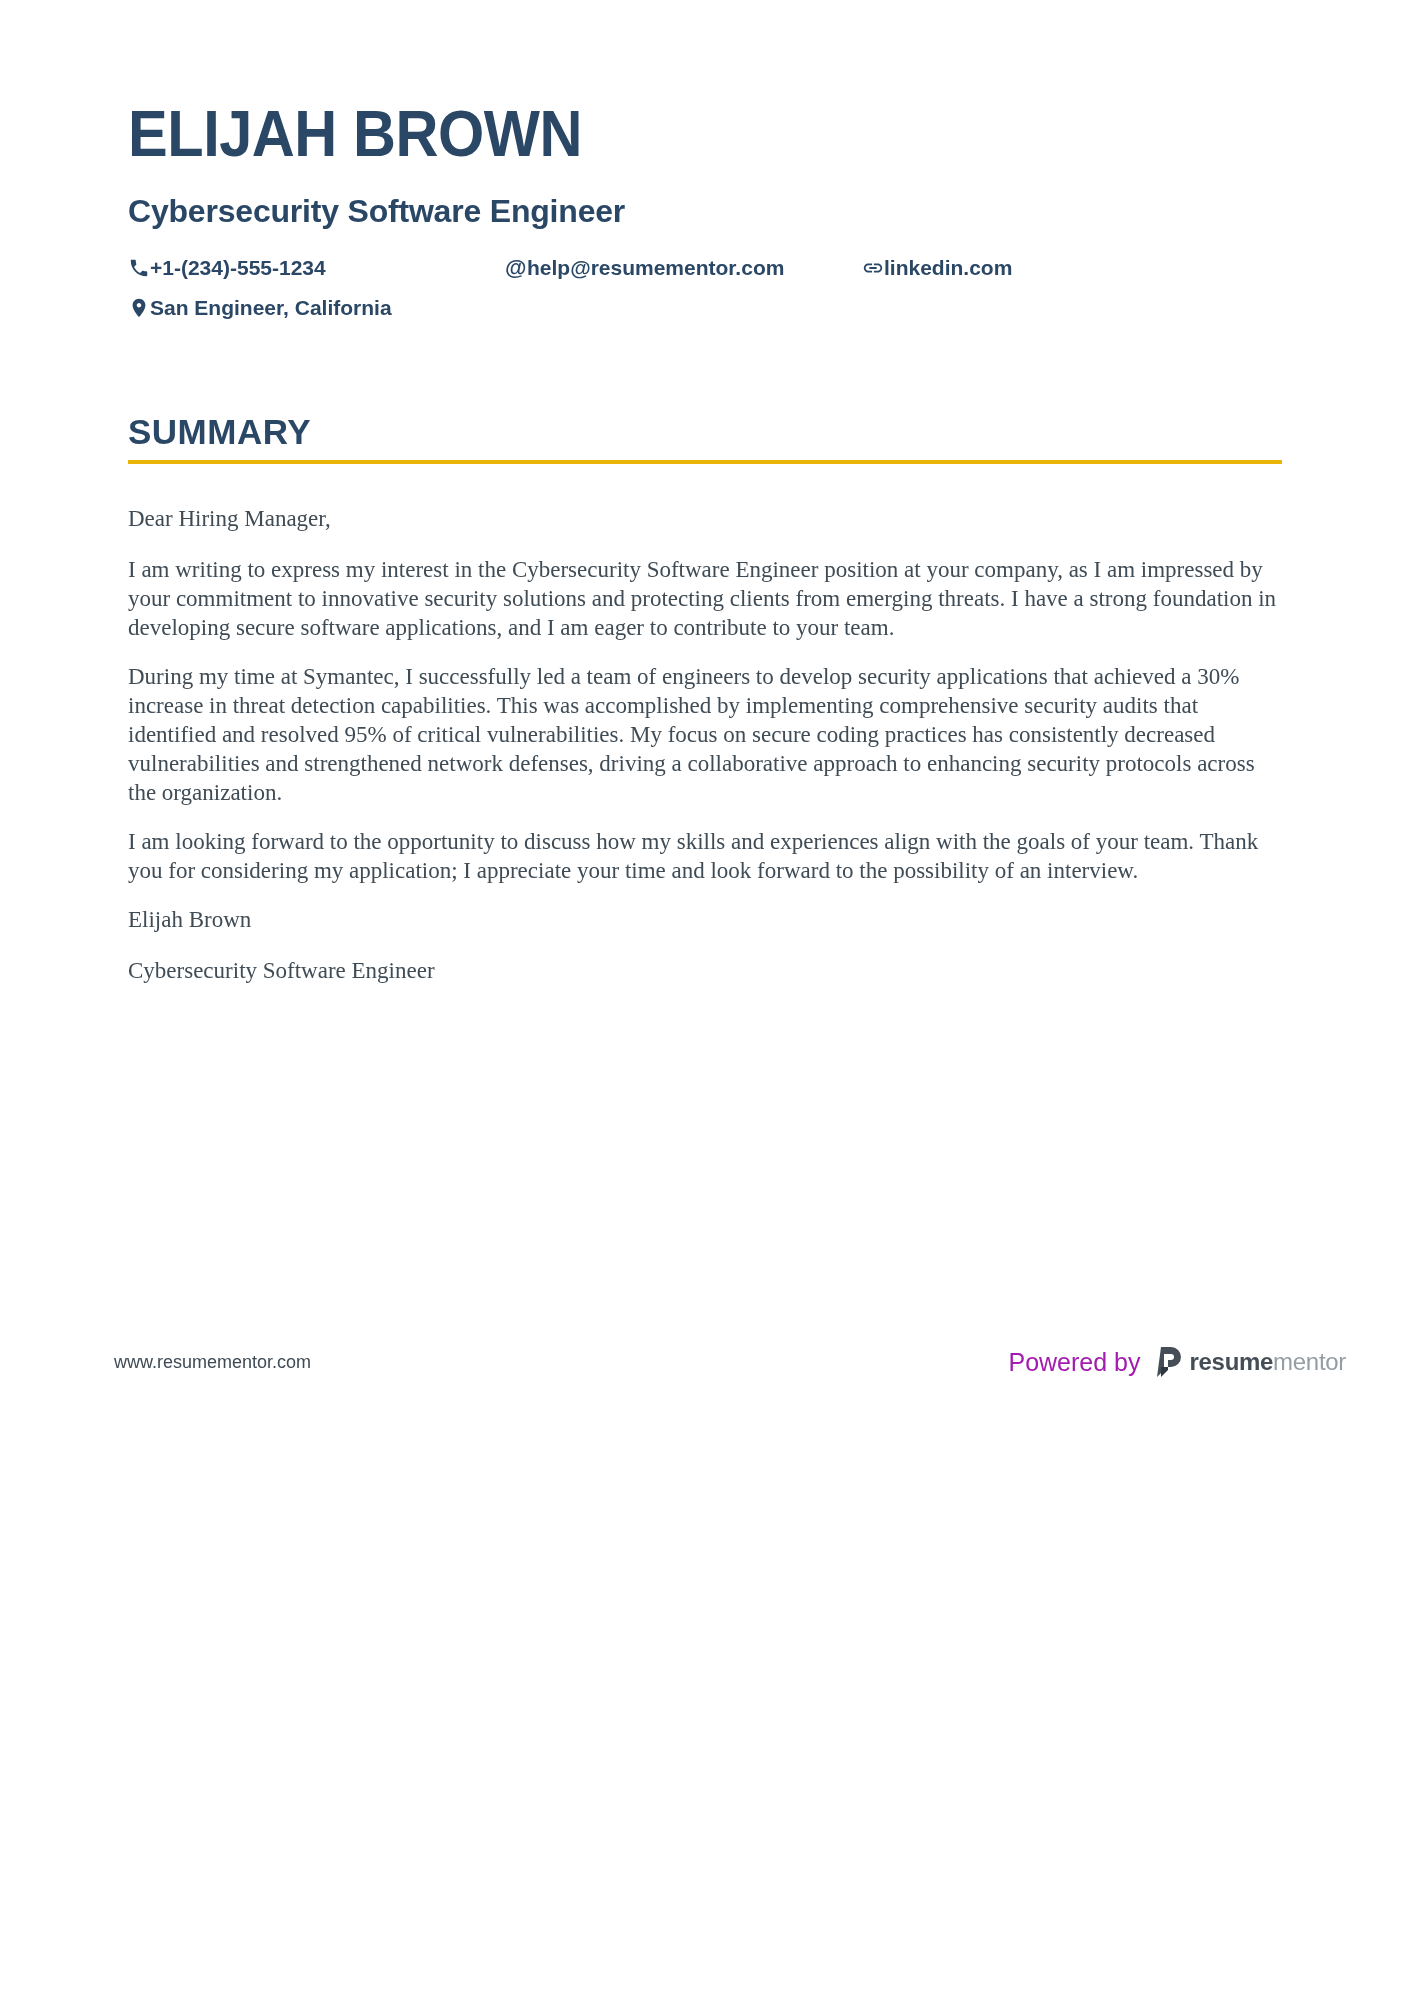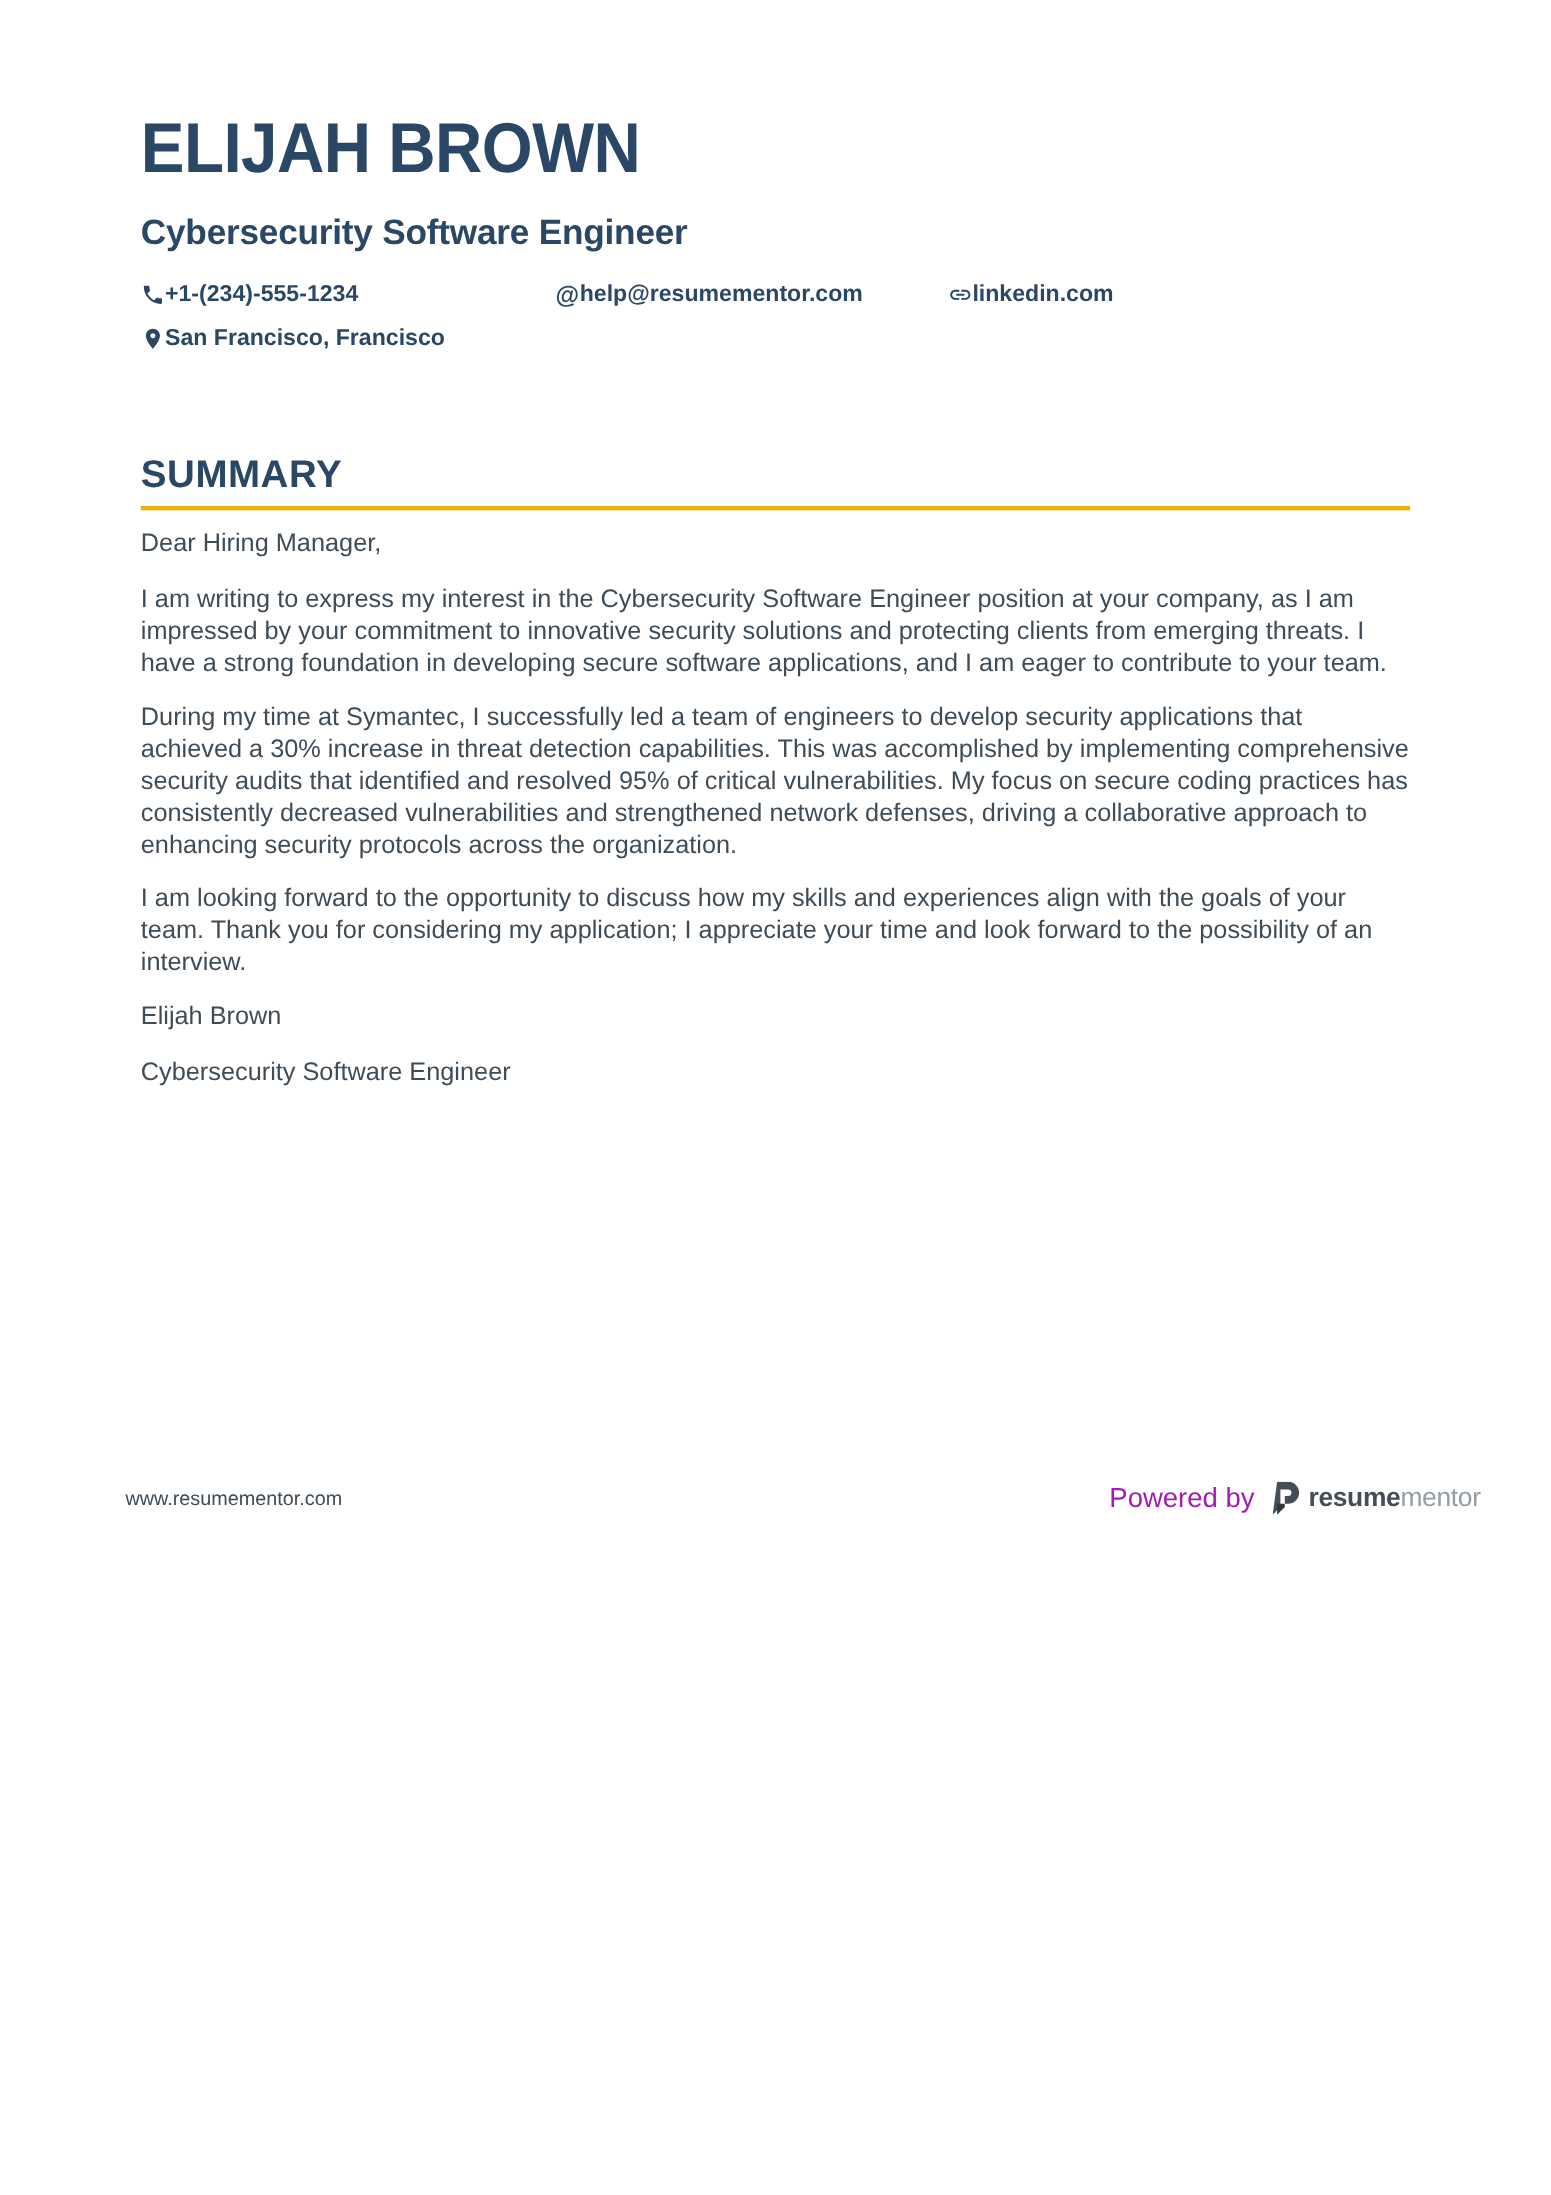--- a/index.html
+++ b/index.html
@@ -60,21 +60,21 @@
     margin-top: 92px;
     display: block;
     font-size: 35px;
     font-weight: bold;
     color: #2b4766;
     letter-spacing: 0.5px;
     padding-bottom: 8px;
     border-bottom: 4px solid #eab308;
   }
 
-  .letter-body { margin-top: 15px; }
+  .letter-body { margin-top: 40px; font-family: Liberation Serif, serif; }
   .letter-body p {
     font-size: 23px;
     line-height: 29px;
     color: #3f4b55;
     margin-bottom: 20px;
     max-width: 1160px;
   }
   .letter-body p.single { margin-bottom: 22px; }
 
   
@@ -134,21 +134,21 @@
           </span>
           <span>linkedin.com</span>
         </div>
 
         <div class="contact-item">
           <span class="cicon">
             <svg viewBox="0 0 24 24">
                 <path d="M12 2C8.13 2 5 5.13 5 9c0 5.25 7 13 7 13s7-7.75 7-13c0-3.87-3.13-7-7-7zm0 9.5c-1.38 0-2.5-1.12-2.5-2.5s1.12-2.5 2.5-2.5 2.5 1.12 2.5 2.5-1.12 2.5-2.5 2.5z"></path>
               </svg>
           </span>
-          <span>San Francisco, Francisco</span>
+          <span>San Engineer, California</span>
         </div>
       </div>
     </div>
 
     <div>
       <div class="section-heading">SUMMARY</div>
 
       <div class="letter-body">
         <p class="single">Dear Hiring Manager,</p>
         <p>I am writing to express my interest in the Cybersecurity Software Engineer position at your company, as I am impressed by your commitment to innovative security solutions and protecting clients from emerging threats. I have a strong foundation in developing secure software applications, and I am eager to contribute to your team.</p>

